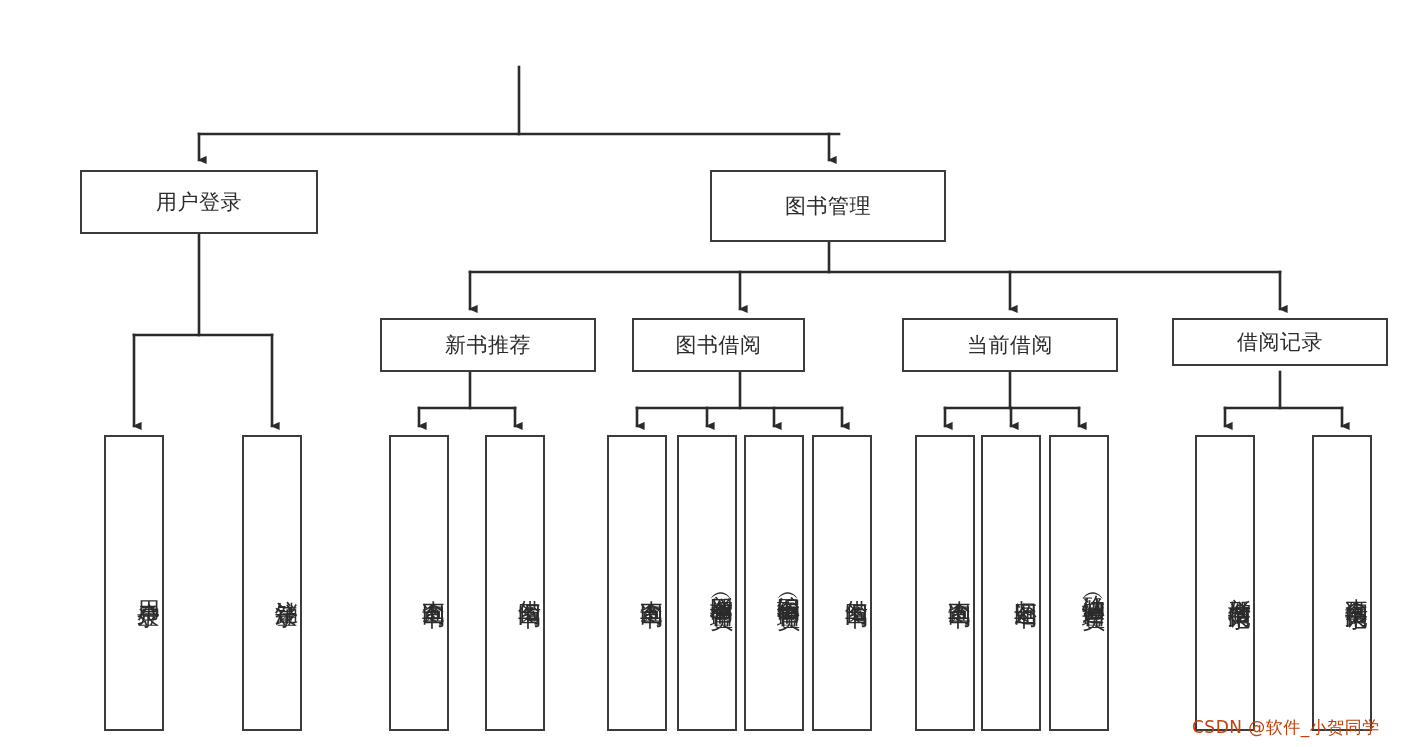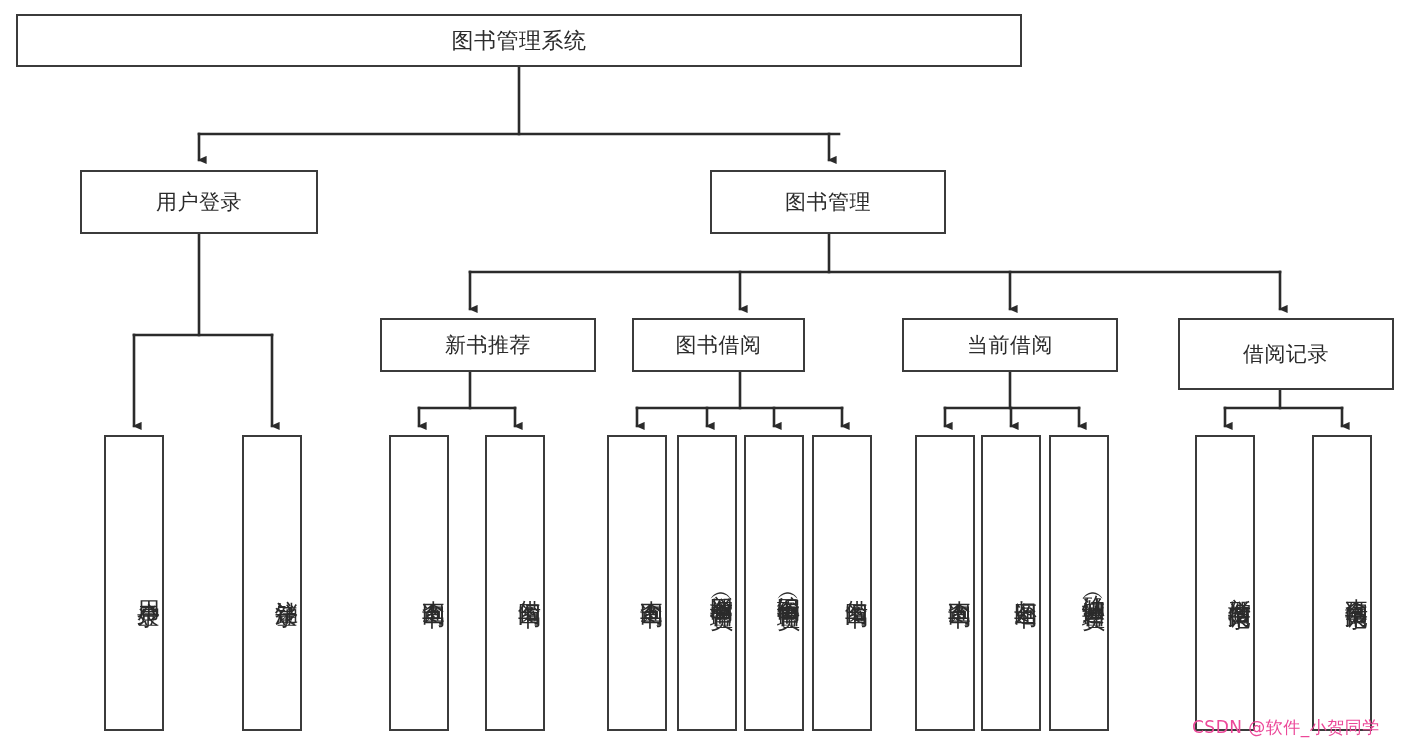--- a/index.html
+++ b/index.html
@@ -56,21 +56,21 @@
     text-align: center;
   }
   .node-v .vtext {
     writing-mode: vertical-rl;
     text-orientation: upright;
     display: block;
   }
   .watermark {
     position: absolute;
     font-size: 17px;
-    color: #ec4899;
+    color: #c2410c;
     letter-spacing: 0.5px;
     white-space: nowrap;
     user-select: none;
   }
 </style>
 </head>
 <body>
 
 <div id="canvas">
 
@@ -117,41 +117,38 @@
       <path d="M1011,408 L1011,426" marker-end="url(#arrow)"></path>
       <path d="M1079,408 L1079,426" marker-end="url(#arrow)"></path>
 
       <path d="M1280,372 L1280,408"></path>
       <path d="M1225,408 L1342,408"></path>
       <path d="M1225,408 L1225,426" marker-end="url(#arrow)"></path>
       <path d="M1342,408 L1342,426" marker-end="url(#arrow)"></path>
     </g>
   </svg>
 
-  <div class="node node-h node-root" style="left:16px; top:14px; width:1006px; height:53px;">
-    <span>图书管理系统</span>
-  </div>
 
   <div class="node node-h" style="left:80px; top:170px; width:238px; height:64px;">
     <span>用户登录</span>
   </div>
-  <div class="node node-h" style="left:710px; top:170px; width:236px; height:64px;">
+  <div class="node node-h" style="left:710px; top:170px; width:236px; height:72px;">
     <span>图书管理</span>
   </div>
 
   <div class="node node-h" style="left:362px; top:318px; width:216px; height:54px;margin-left:18px;">
     <span>新书推荐</span>
   </div>
   <div class="node node-h" style="left:632px; top:318px; width:173px; height:54px;">
     <span>图书借阅</span>
   </div>
   <div class="node node-h" style="left:902px; top:318px; width:216px; height:54px;">
     <span>当前借阅</span>
   </div>
-  <div class="node node-h" style="left:1172px; top:318px; width:216px; height:72px;margin-left:6px;">
+  <div class="node node-h" style="left:1172px; top:318px; width:216px; height:48px;">
     <span>借阅记录</span>
   </div>
 
   <div class="node node-v" style="left:104px; top:435px; width:60px; height:296px;">
     <span class="vtext">用户登录</span>
   </div>
   <div class="node node-v" style="left:242px; top:435px; width:60px; height:296px;">
     <span class="vtext">注销登录</span>
   </div>
   <div class="node node-v" style="left:389px; top:435px; width:60px; height:296px;">

